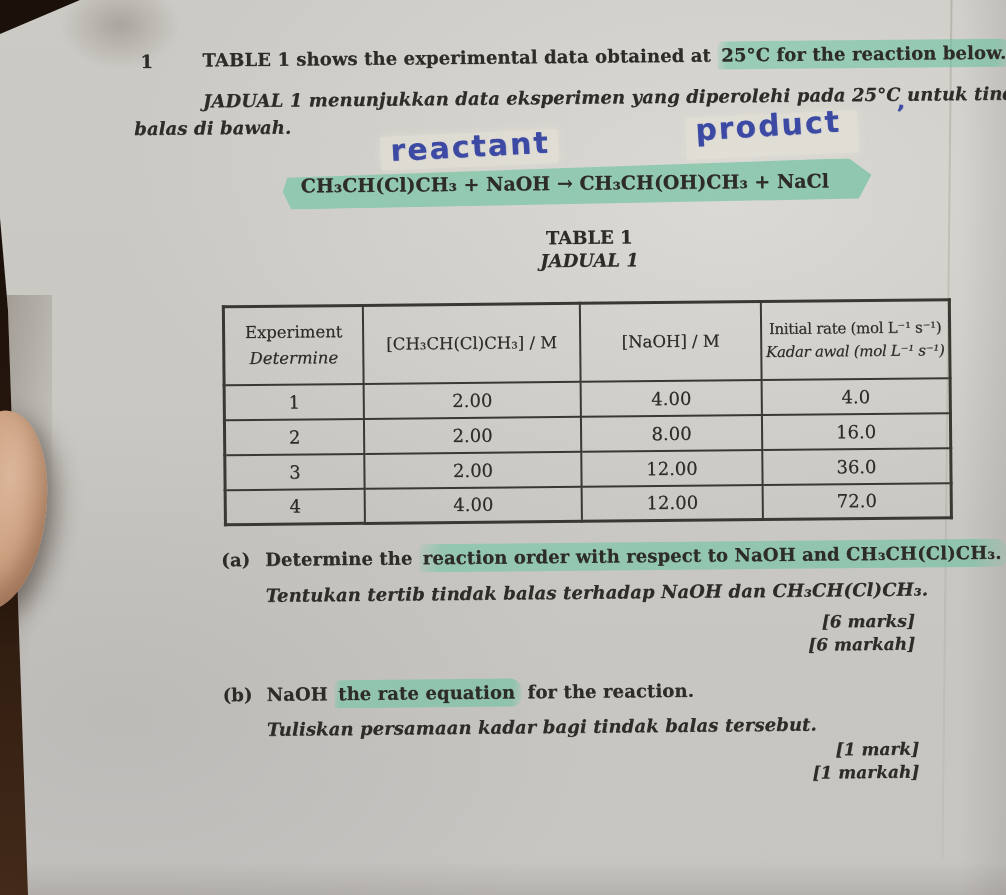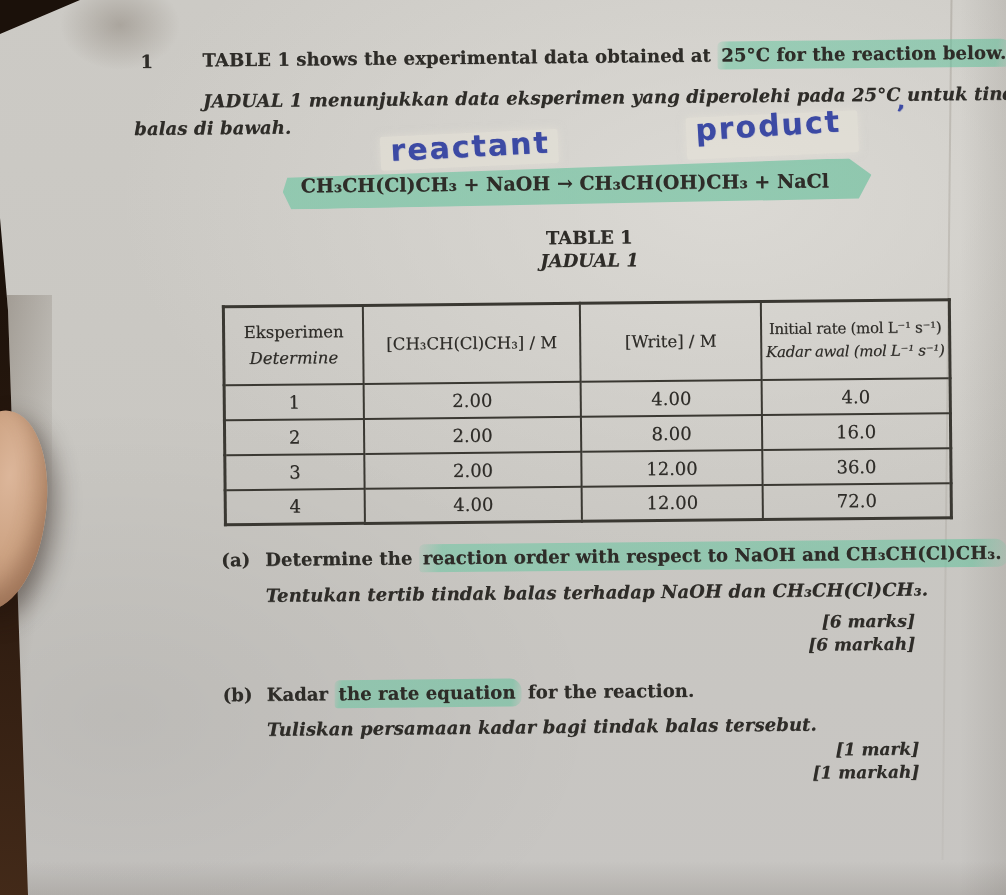--- a/index.html
+++ b/index.html
@@ -104,28 +104,28 @@
     <div class="t b" style="left:302px;top:172px;font-size:19px;">CH₃CH(Cl)CH₃ + NaOH → CH₃CH(OH)CH₃ + NaCl</div>
 
     <div class="t b" style="left:470px;top:227px;width:240px;text-align:center;font-size:18px;">TABLE 1</div>
     <div class="t b i" style="left:470px;top:250px;width:240px;text-align:center;font-size:18px;">JADUAL 1</div>
 
     <div class="tbl-wrap">
       <table class="data">
         <tbody>
             <tr class="hdr">
           <th class="c1">
-            <span class="h-en">Eksperimen</span>
+            <span class="h-en">Experiment</span>
             <span class="h-ms">Determine</span>
           </th>
           <th class="c2">
             <span>[CH₃CH(Cl)CH₃] / M</span>
           </th>
           <th class="c3">
-            <span>[Write] / M</span>
+            <span>[NaOH] / M</span>
           </th>
           <th class="c4">
             <span class="h-en">Initial rate (mol L⁻¹ s⁻¹)</span>
             <span class="h-ms">Kadar awal (mol L⁻¹ s⁻¹)</span>
           </th>
         </tr>
         <tr class="row">
           <td class="cell">1</td>
           <td class="cell">2.00</td>
           <td class="cell">4.00</td>
@@ -158,21 +158,21 @@
       <span>Determine the </span><span class="hl">reaction order with respect to NaOH and CH₃CH(Cl)CH₃.</span>
     </div>
     <div class="t b i fs18" style="left:263px;top:582px;">Tentukan tertib tindak balas terhadap NaOH dan CH₃CH(Cl)CH₃.</div>
     <div class="marks t" style="left:697px;top:613px;">
       <span class="b i">[6 marks]</span>
       <span class="b i">[6 markah]</span>
     </div>
 
     <div class="t b fs18" style="left:219px;top:681px;">(b)</div>
     <div class="t b fs18" style="left:263px;top:681px;">
-      <span>Kadar </span><span class="hl">the rate equation</span><span> for the reaction.</span>
+      <span>NaOH </span><span class="hl">the rate equation</span><span> for the reaction.</span>
     </div>
     <div class="t b i fs18" style="left:263px;top:716px;">Tuliskan persamaan kadar bagi tindak balas tersebut.</div>
     <div class="marks t" style="left:700px;top:741px;">
       <span class="b i">[1 mark]</span>
       <span class="b i">[1 markah]</span>
     </div>
 
   </div>
 
   <div class="finger"></div>

